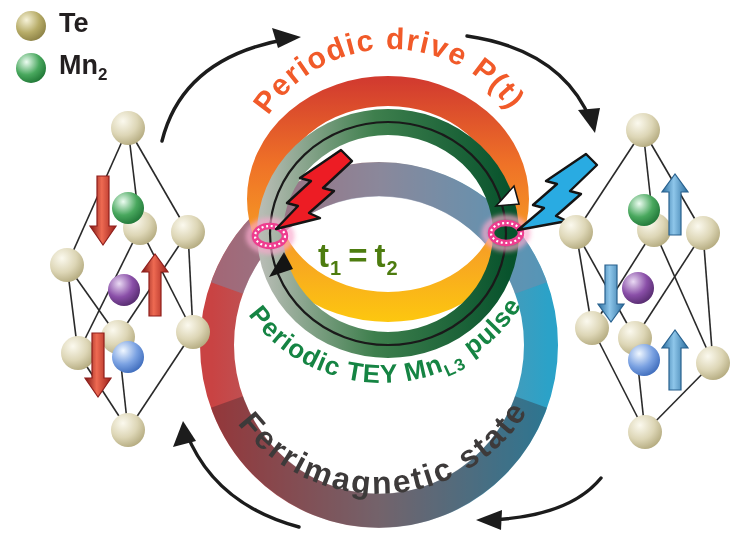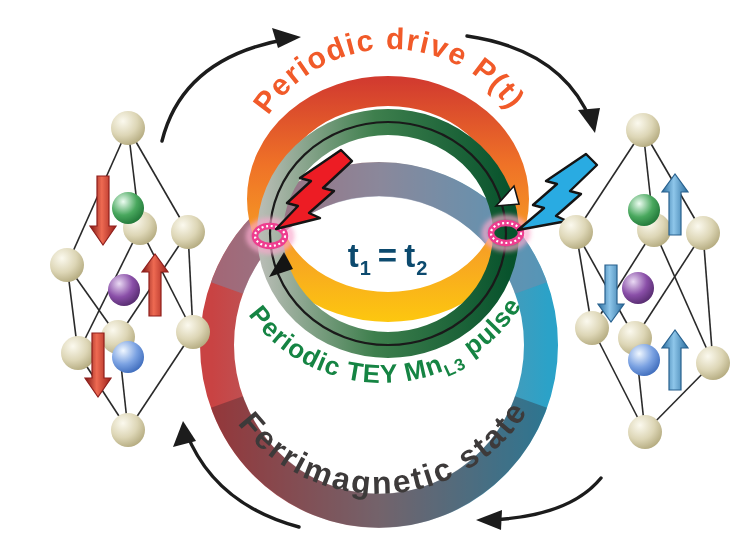--- a/index.html
+++ b/index.html
@@ -12,36 +12,44 @@
   .legend-row{display:flex;align-items:center;gap:13px;height:31px;}
   .sphere{width:30px;height:30px;border-radius:50%;flex:0 0 auto;}
   .sphere.te {background:radial-gradient(circle at 35% 30%, #f6f2d8 0%, #b7ac68 45%, #8a7f44 80%, #6e6436 100%);}
   .sphere.mn1{background:radial-gradient(circle at 35% 30%, #e9d9f3 0%, #8a4fa8 45%, #5e2c78 80%, #45205c 100%);}
   .sphere.mn2{background:radial-gradient(circle at 35% 30%, #ecfcf1 0%, #49a85e 45%, #1d7433 80%, #14672c 100%);}
   .sphere.mn3{background:radial-gradient(circle at 35% 30%, #f0f7ff 0%, #7ba2e2 45%, #3e6cc0 80%, #2b5bb0 100%);}
   .legend-label{font-size:27px;font-weight:600;color:#231f20;line-height:1;}
   .legend-label sub{font-size:17px;font-weight:600;}
 
   
-  .equation{position:absolute;left:318px;top:238px;width:140px;text-align:center;
-            font-size:33px;font-weight:bold;color:#0c4a6e;z-index:6;line-height:1.1;letter-spacing:1px;}
+  .equation{position:absolute;left:318px;top:238px;width:140px;text-align:left;
+            font-size:33px;font-weight:bold;color:#4d7c0f;z-index:6;line-height:1.1;letter-spacing:1px;}
   .equation sub{font-size:20px;}
   .equation .eqsign{margin:0 6px;}
 
   
   .ring-text-drive{font-size:30px;font-weight:bold;letter-spacing:1.5px;fill:#f15a29;}
   .ring-text-tey{font-size:26px;font-weight:bold;letter-spacing:1px;fill:#158443;}
   .ring-text-ferri{font-size:32px;font-weight:bold;letter-spacing:2.5px;fill:#3d3a3a;}
 </style>
 </head>
 <body>
 
 <div id="scene">
 
   <div class="legend">
+    <div class="legend-row">
+      <span class="sphere te"></span>
+      <span class="legend-label"><span>Te</span><sub></sub></span>
+    </div>
+    <div class="legend-row">
+      <span class="sphere mn2"></span>
+      <span class="legend-label"><span>Mn</span><sub>2</sub></span>
+    </div>
   </div>
 
   <svg id="rings-svg" viewBox="0 0 744 548">
     <defs>
       <linearGradient id="gradDrive" gradientUnits="userSpaceOnUse" x1="388" y1="80" x2="388" y2="322">
         <stop offset="0" stop-color="#d23b2f"></stop>
         <stop offset="0.35" stop-color="#ef7227"></stop>
         <stop offset="0.72" stop-color="#f7a323"></stop>
         <stop offset="1" stop-color="#fdc70f"></stop>
       </linearGradient>

